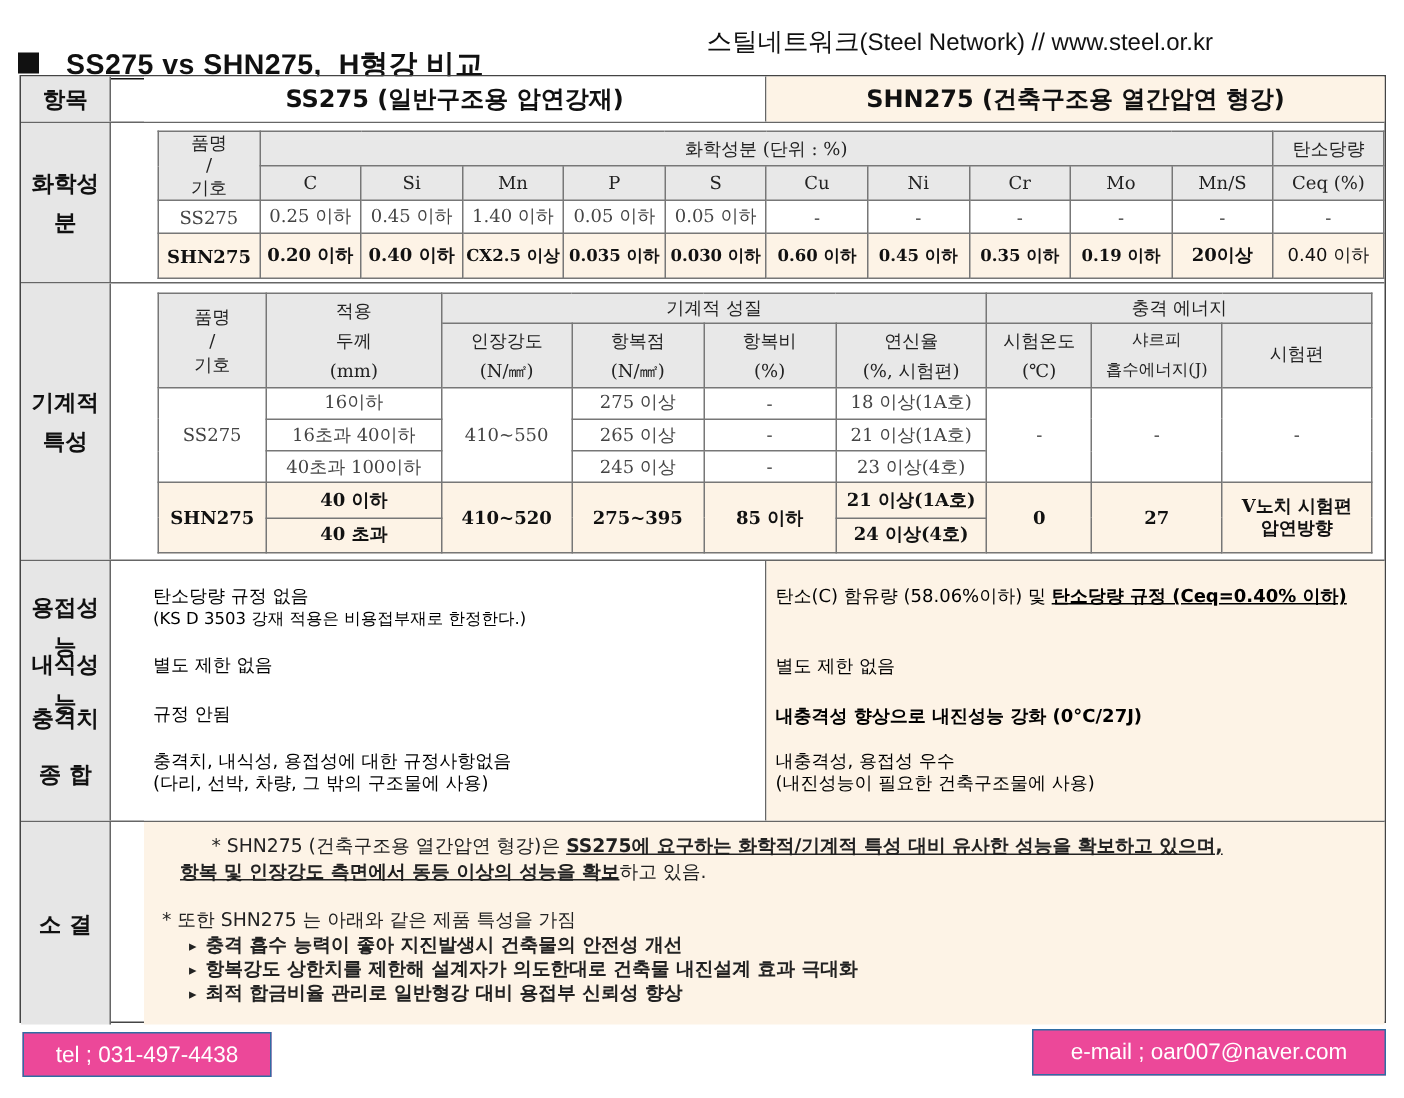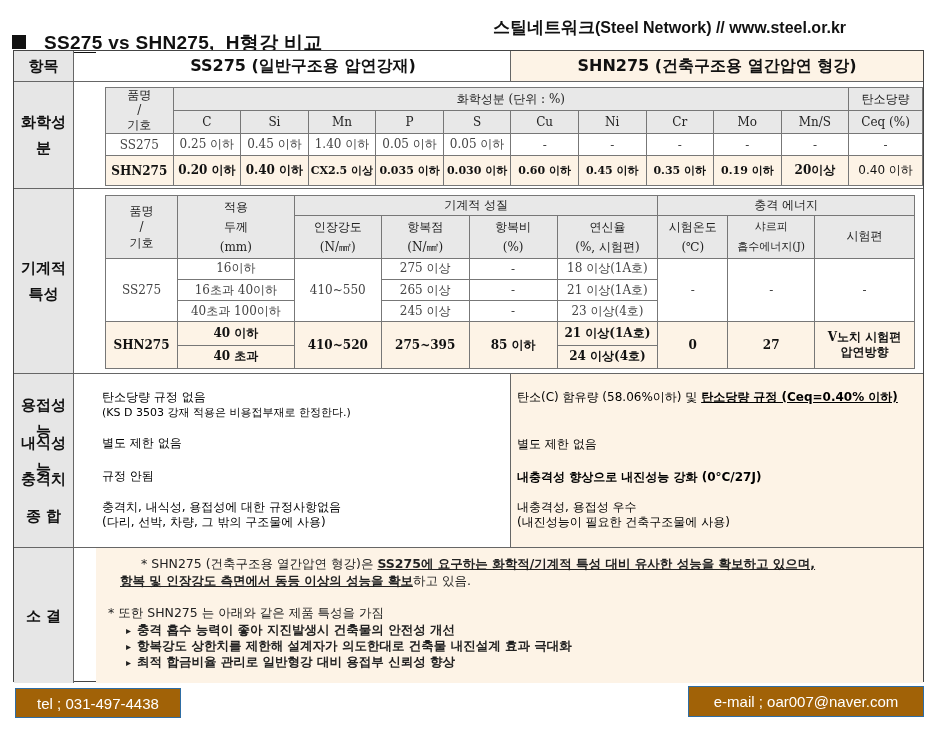--- a/index.html
+++ b/index.html
@@ -11,21 +11,21 @@
   .title-bar {
     position: absolute; left: 12px; top: 12px; width: 915px; height: 30px;
   }
   .title-left {
     position: absolute; left: 0; top: 18px; font-size: 19px; font-weight: bold;
     font-family: "Liberation Sans", sans-serif; letter-spacing: 0.3px;
   }
   .title-left .sq { display: inline-block; width: 14px; height: 14px; background: #111; margin-right: 18px; vertical-align: 0px; }
   .title-left u { text-decoration: underline; text-underline-offset: 3px; }
   .title-right {
-    position: absolute; left: 481px; top: 4px; font-size: 16px; font-weight: bold;
+    position: absolute; left: 459px; top: 4px; font-size: 16px; font-weight: normal;
     font-family: "Liberation Sans", sans-serif;
   }
   .title-right .han { font-size: 17px; }
 
   .main {
     position: absolute; left: 13px; top: 50px; width: 911px; height: 632px;
     border: 1.5px solid #444;
   }
   .row { position: absolute; left: 0; width: 100%; border-bottom: 1.5px solid #666; }
   .row:last-child { border-bottom: none; }
@@ -62,21 +62,21 @@
   .perf-left { left: 0; width: 415px; background: #fff; border-right: 1.5px solid #666; }
   .perf-right { left: 415px; right: 0; background: #fdf3e6; }
   .ptxt { position: absolute; left: 6px; line-height: 15px; }
   .bold { font-weight: bold; }
   .ul { text-decoration: underline; }
 
   .concl { position: absolute; left: 0; right: 0; top: 0; bottom: 0; background: #fdf3e6; font-size: 12.5px; color: #222; }
   .cline { position: absolute; white-space: nowrap; line-height: 16px; }
 
   .footer-btn {
-    position: absolute; background: #a16207; color: #fff; border: 1px solid #2e6da4;
+    position: absolute; background: #ec4899; color: #fff; border: 1px solid #2e6da4;
     font-family: "Liberation Sans", sans-serif; font-size: 15px; display: flex; align-items: center; justify-content: center;
   }
 </style>
 </head>
 <body>
 
 <div class="title-bar">
   <div class="title-left">
     <span class="sq"></span><u>SS275</u><span> vs </span><u>SHN275</u><span style="white-space:pre">,  H형강 비교</span>
   </div>

